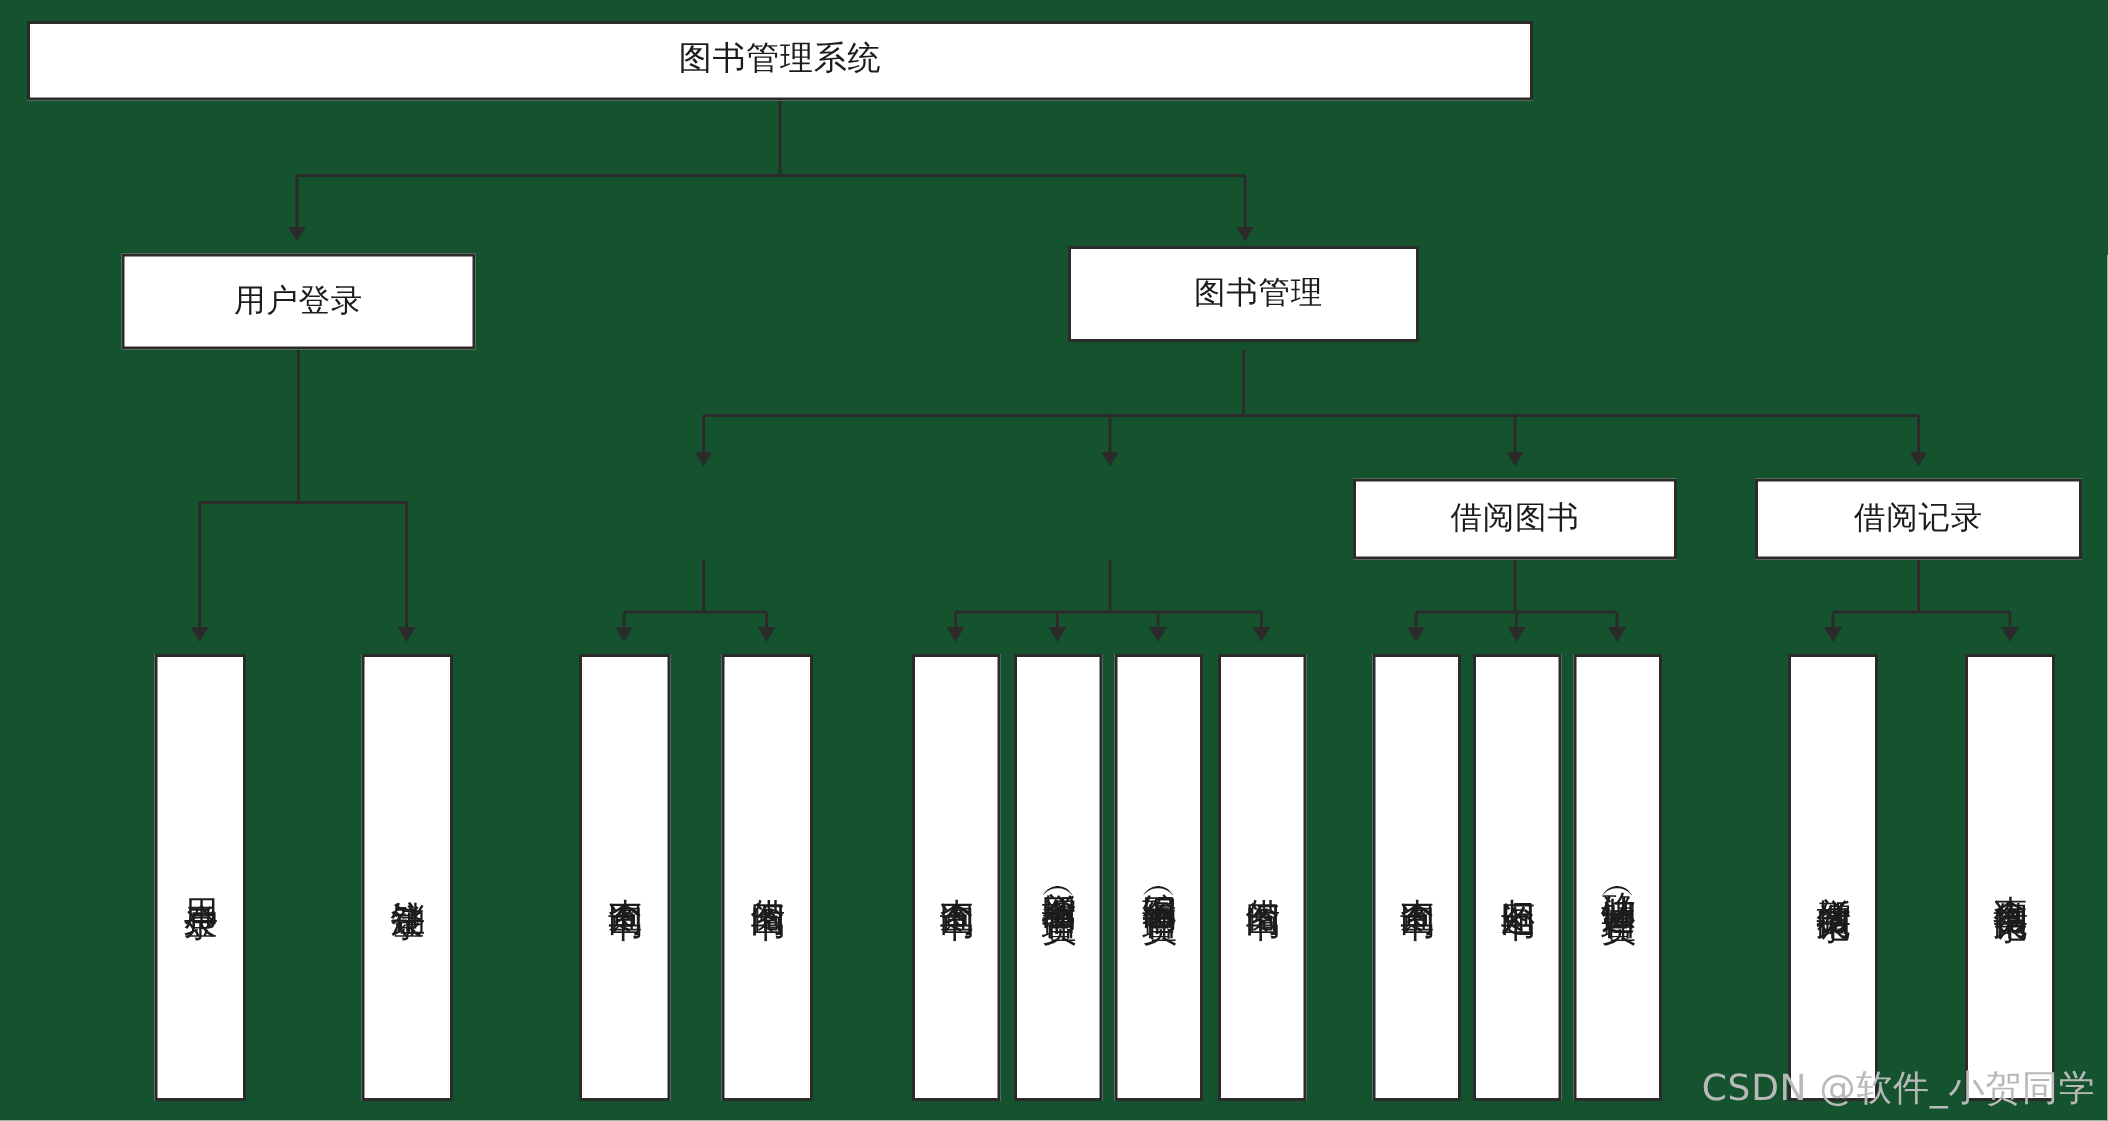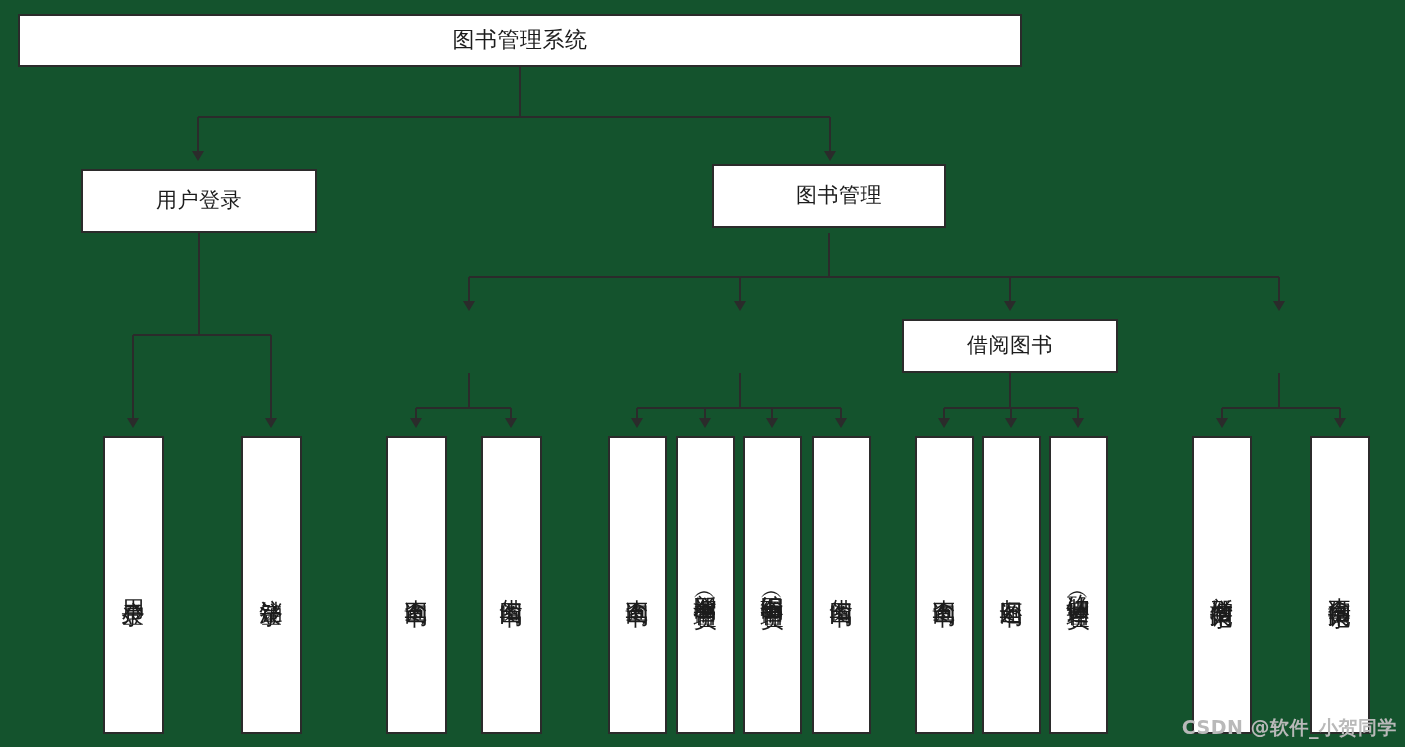--- a/index.html
+++ b/index.html
@@ -54,25 +54,24 @@
     font-size: 23px;
     letter-spacing: 2px;
     line-height: 1.05;
     white-space: nowrap;
   }
   .node.root .label { font-size: 22px; }
   #watermark {
     position: absolute;
     right: 8px;
     bottom: 6px;
-    font-size: 19px;
+    font-size: 24px;
     color: #b9b9b9;
     white-space: nowrap;
     letter-spacing: 0.5px;
-    font-weight: bold;
   }
 </style>
 </head>
 <body>
 
 <div id="canvas">
 
   <svg id="edges" viewBox="0 0 1405 747" xmlns="http://www.w3.org/2000/svg">
     <defs>
       <marker id="arrow" markerWidth="10" markerHeight="12" refX="1" refY="6" orient="auto" markerUnits="userSpaceOnUse">
@@ -130,20 +129,23 @@
   <div class="node horiz" style="left:81px; top:169px; width:236px; height:64px;">
     <span class="label">用户登录</span>
   </div>
   <div class="node horiz" style="left:712px; top:164px; width:234px; height:64px;padding-left:20px;">
     <span class="label">图书管理</span>
   </div>
 
   <div class="node horiz" style="left:902px; top:319px; width:216px; height:54px;">
     <span class="label">借阅图书</span>
   </div>
+  <div class="node horiz" style="left:1170px; top:319px; width:218px; height:54px;">
+    <span class="label">借阅记录</span>
+  </div>
 
   <div class="node vert" style="left:103px; top:436px; width:61px; height:298px;">
     <span class="label">用户登录</span>
   </div>
   <div class="node vert" style="left:241px; top:436px; width:61px; height:298px;">
     <span class="label">注销登录</span>
   </div>
   <div class="node vert" style="left:386px; top:436px; width:61px; height:298px;">
     <span class="label">查询图书</span>
   </div>

